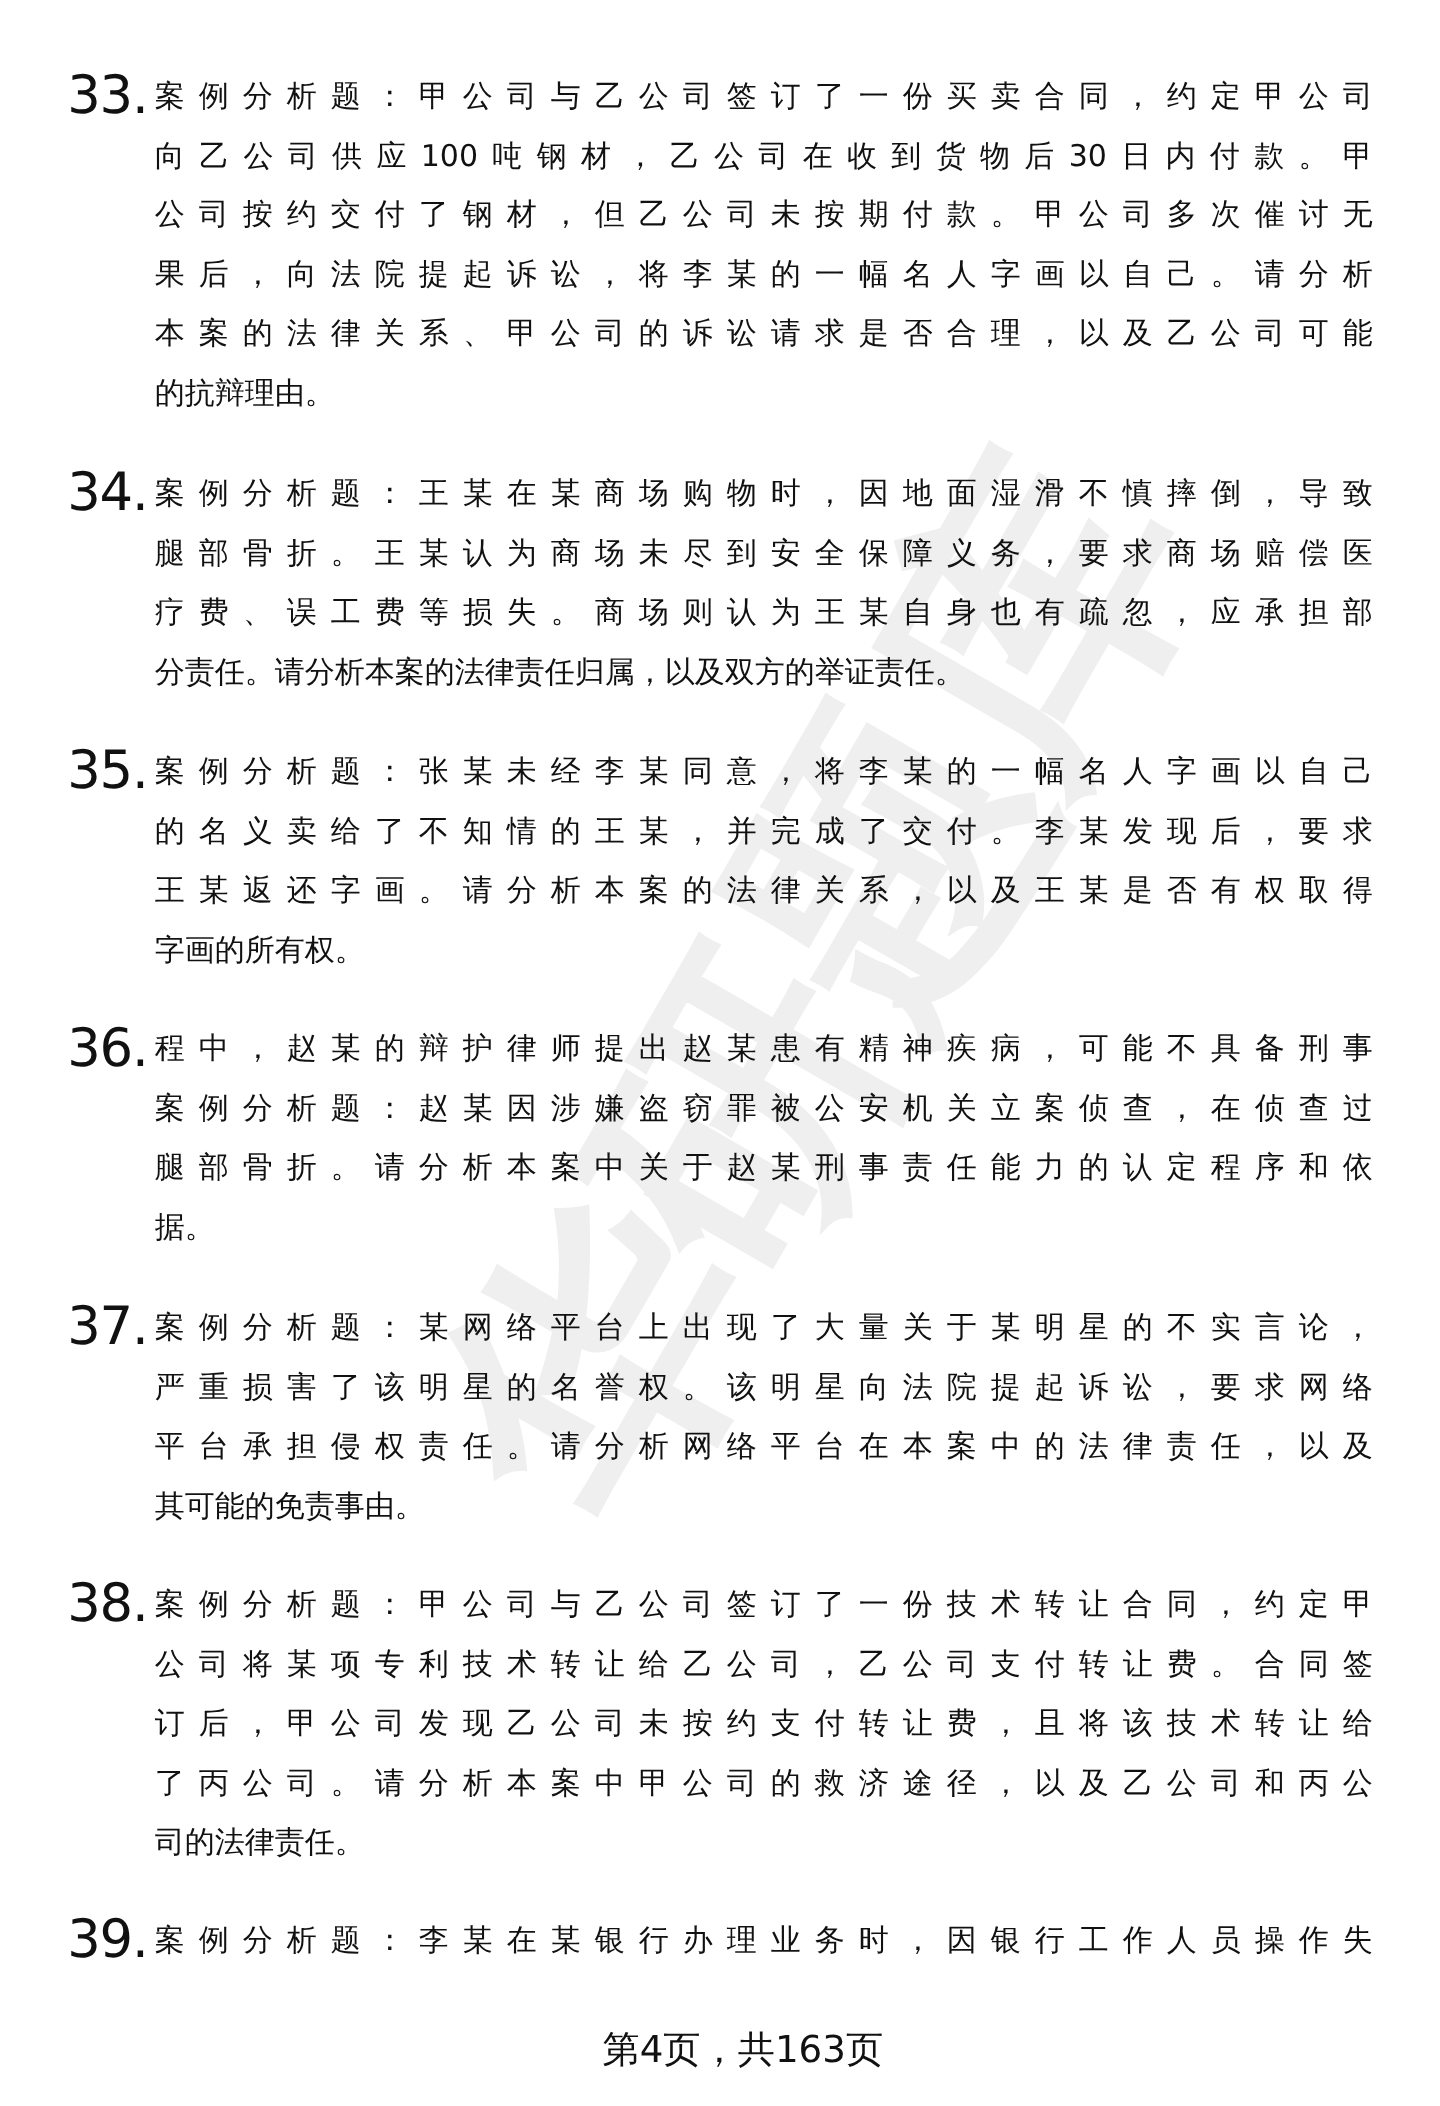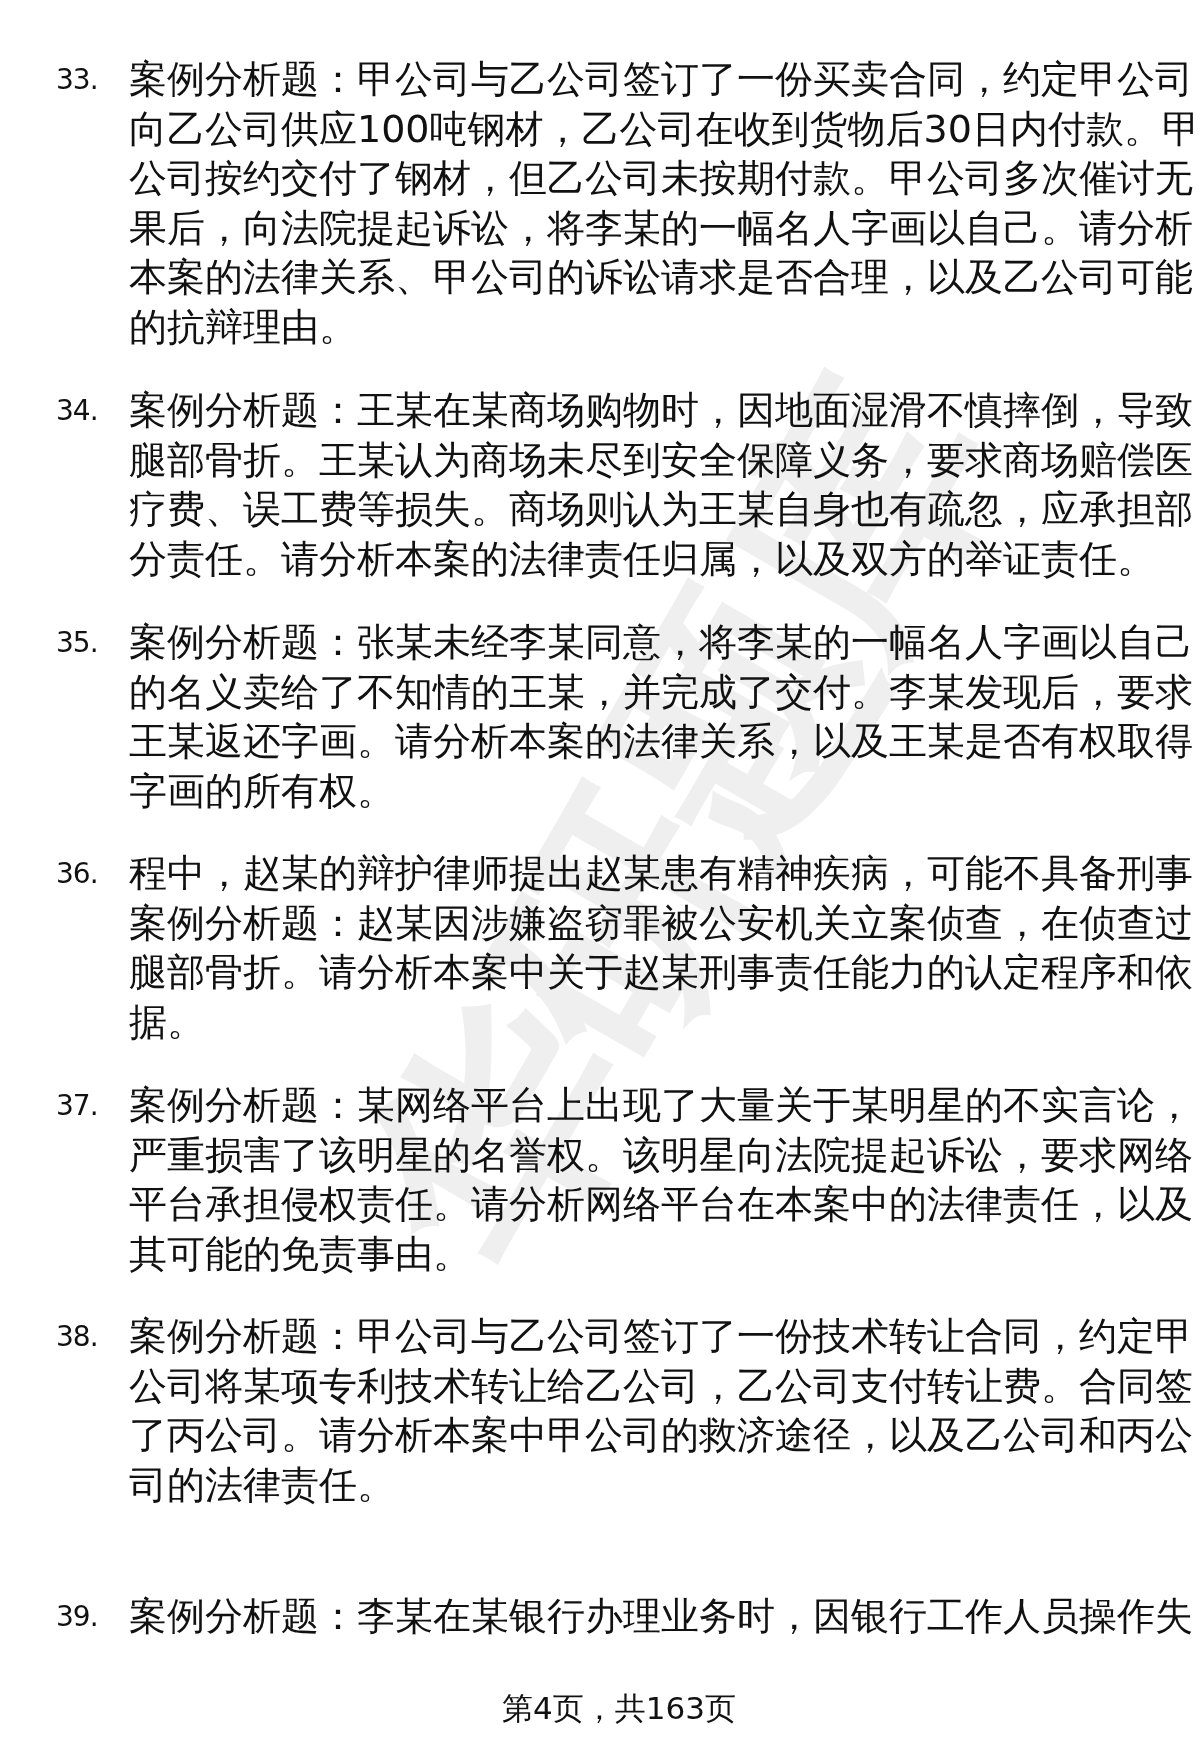--- a/index.html
+++ b/index.html
@@ -48,35 +48,35 @@
     left: 0;
     width: 1200px;
   }
   .q-number {
     position: absolute;
     left: 56px;
     top: 0;
     width: 70px;
     height: 49.5px;
     line-height: 49.5px;
-    font-size: 28px;
+    font-size: 44px;
     font-family: "DejaVu Sans", sans-serif;
     color: #111111;
     letter-spacing: -1px;
   }
   .q-body {
     position: absolute;
     left: 129px;
     top: 0;
     width: 1015px;
   }
   .q-line {
     height: 49.5px;
     line-height: 49.5px;
-    font-size: 38px;
+    font-size: 25px;
     white-space: nowrap;
     text-align: justify;
     text-align-last: justify;
     color: #111111;
   }
   .q-line.last {
     text-align: right;
     text-align-last: left;
   }
   .page-footer {
@@ -145,20 +145,21 @@
         <div class="q-line">严重损害了该明星的名誉权。该明星向法院提起诉讼，要求网络</div>
         <div class="q-line">平台承担侵权责任。请分析网络平台在本案中的法律责任，以及</div>
         <div class="q-line last">其可能的免责事由。</div>
       </div>
     </div>
     <div class="question" style="top: 1312px;">
       <div class="q-number">38.</div>
       <div class="q-body">
         <div class="q-line">案例分析题：甲公司与乙公司签订了一份技术转让合同，约定甲</div>
         <div class="q-line">公司将某项专利技术转让给乙公司，乙公司支付转让费。合同签</div>
+        <div class="q-line">订后，甲公司发现乙公司未按约支付转让费，且将该技术转让给</div>
         <div class="q-line">了丙公司。请分析本案中甲公司的救济途径，以及乙公司和丙公</div>
         <div class="q-line last">司的法律责任。</div>
       </div>
     </div>
     <div class="question" style="top: 1592px;">
       <div class="q-number">39.</div>
       <div class="q-body">
         <div class="q-line">案例分析题：李某在某银行办理业务时，因银行工作人员操作失</div>
       </div>
     </div>

